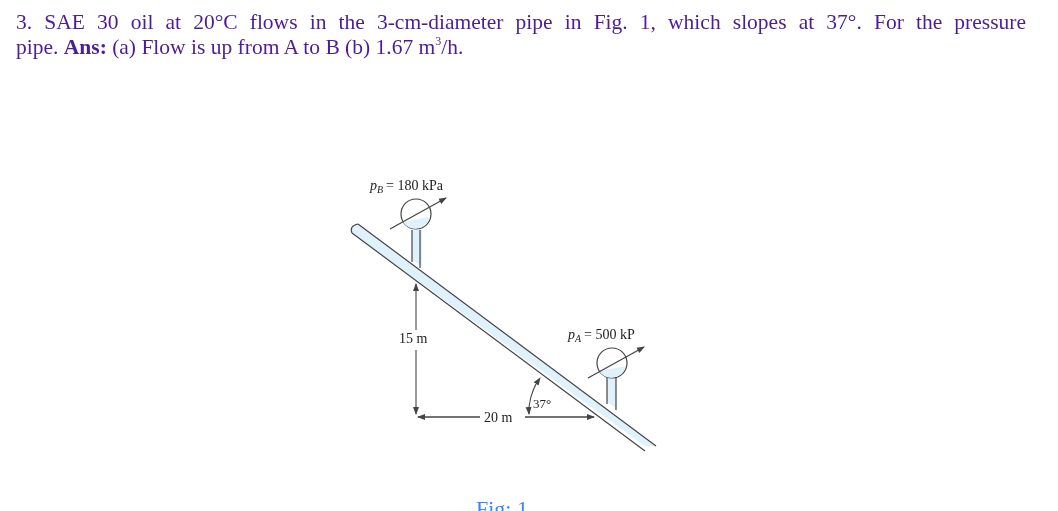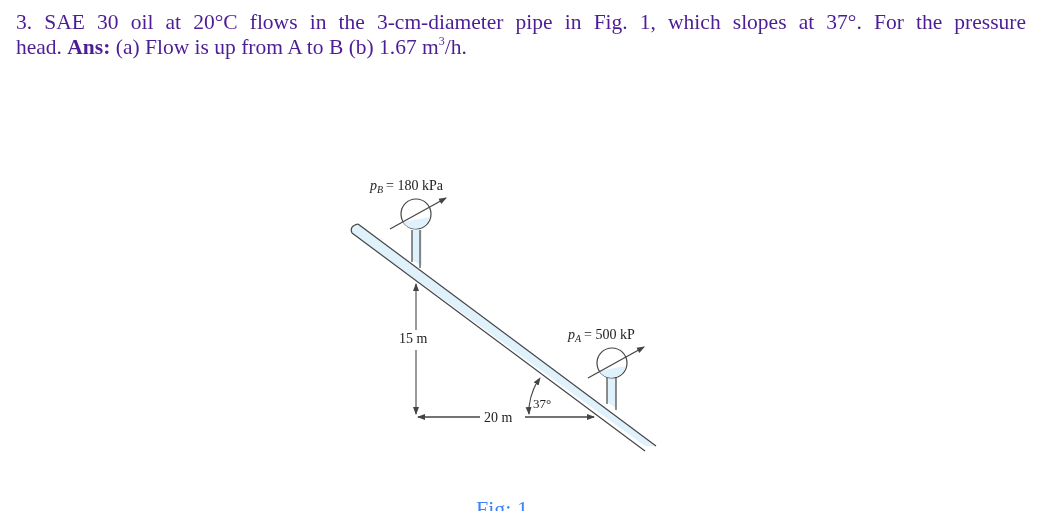--- a/index.html
+++ b/index.html
@@ -17,21 +17,21 @@
     .caption {
       position: absolute; left: 476px; top: 496px;
       font-family: "Liberation Serif", serif; font-size: 22px; color: #3b82f6;
     }
   </style>
 </head>
 <body>
 
 <div class="problem">
   <span class="line j"><span>3.</span> <span>SAE 30 oil at 20°C flows in the 3-cm-diameter pipe in Fig. 1, which slopes at 37°. For the pressure</span></span>
-  <span class="line"><span>head. </span><b>Ans:</b><span> (a) Flow is up from A to B (b) 1.67 m</span><sup>3</sup><span>/h.</span></span>
+  <span class="line"><span>pipe. </span><b>Ans:</b><span> (a) Flow is up from A to B (b) 1.67 m</span><sup>3</sup><span>/h.</span></span>
 </div>
 
 <svg class="figure" viewBox="0 0 1058 511" width="1058" height="511">
   <defs>
     <marker id="arr" markerWidth="8" markerHeight="8" refX="7" refY="4" orient="auto" markerUnits="userSpaceOnUse">
       <path d="M0,1 L8,4 L0,7 z" fill="#444"></path>
     </marker>
   </defs>
 
   <g>

